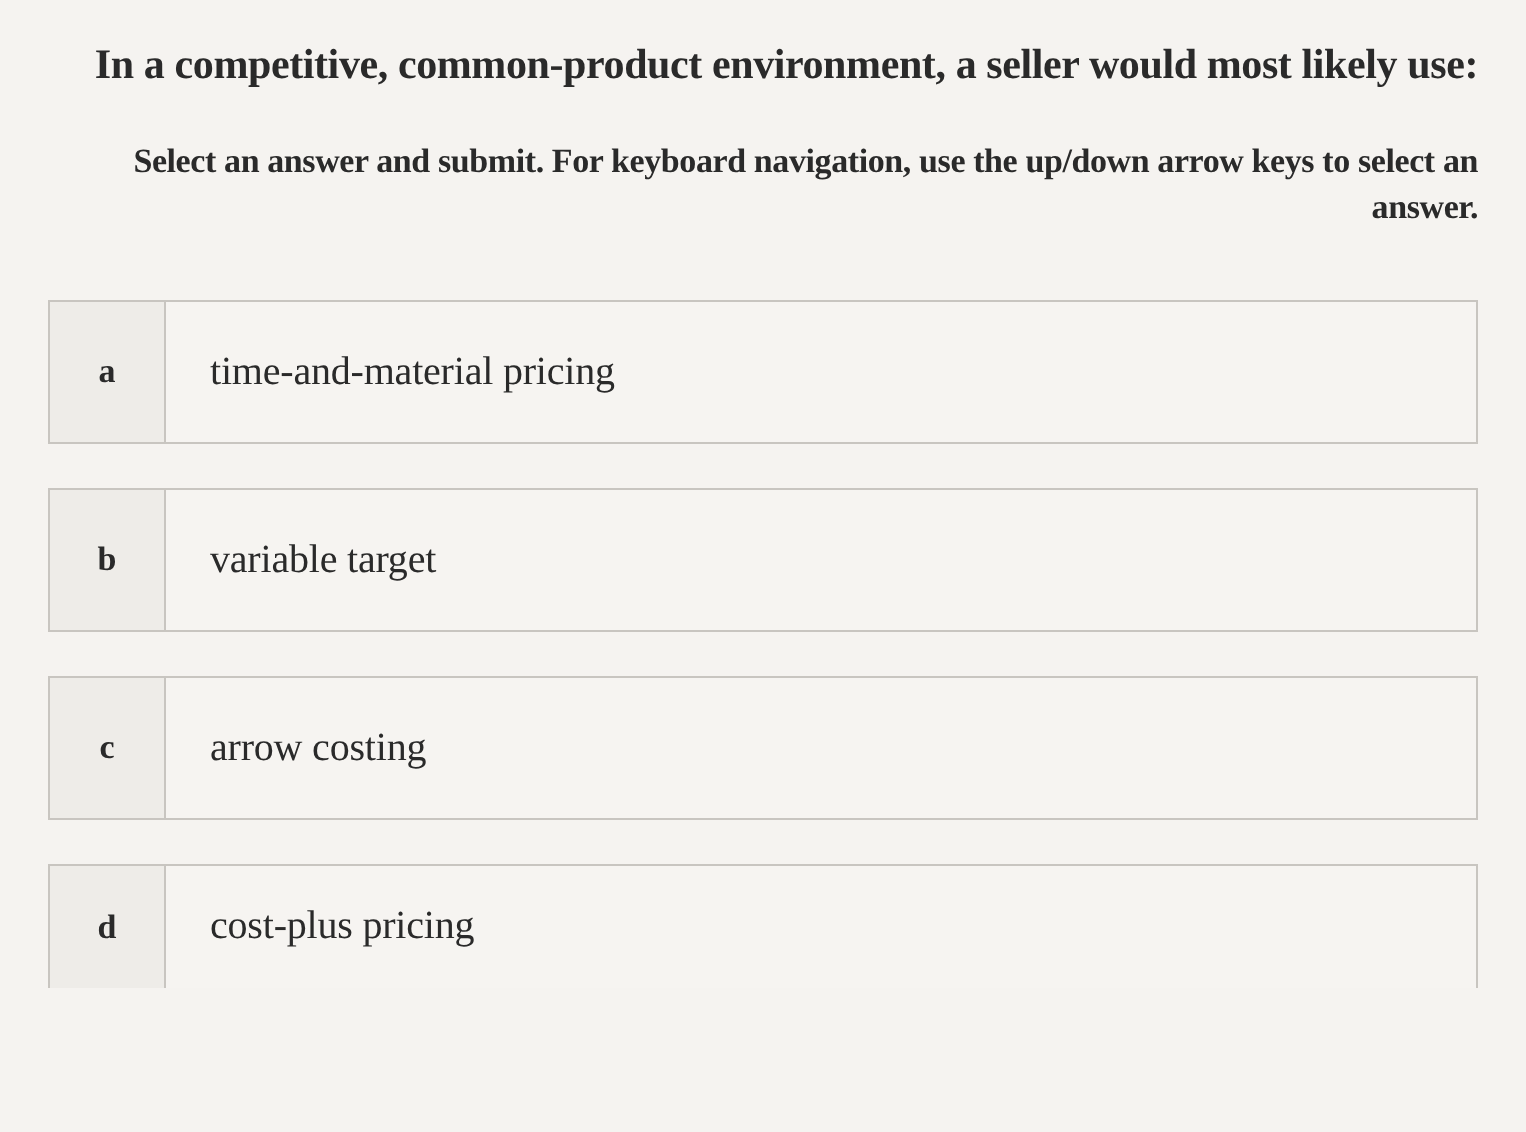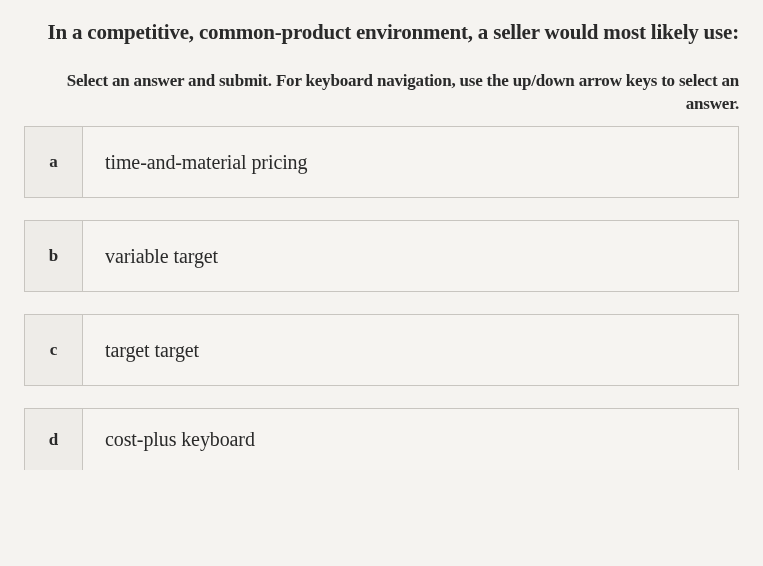--- a/index.html
+++ b/index.html
@@ -21,21 +21,21 @@
       font-size: 21px;
       font-weight: 600;
       line-height: 1.35;
       margin-bottom: 24px;
       letter-spacing: -0.2px;
     }
     .instructions {
       font-size: 17px;
       font-weight: 600;
       line-height: 1.35;
-      margin-bottom: 10px;
+      margin-bottom: 34px;
       letter-spacing: -0.2px;
     }
     .options {
       display: flex;
       flex-direction: column;
       gap: 22px;
     }
     .option {
       display: flex;
       align-items: stretch;
@@ -81,21 +81,21 @@
     <div class="answer">time-and-material pricing</div>
   </div>
 
   <div class="option">
     <div class="key">b</div>
     <div class="answer">variable target</div>
   </div>
 
   <div class="option">
     <div class="key">c</div>
-    <div class="answer">target target</div>
+    <div class="answer">arrow costing</div>
   </div>
 
   <div class="option last">
     <div class="key">d</div>
-    <div class="answer">cost-plus keyboard</div>
+    <div class="answer">cost-plus pricing</div>
   </div>
 
 </div>
 
 </body></html>

